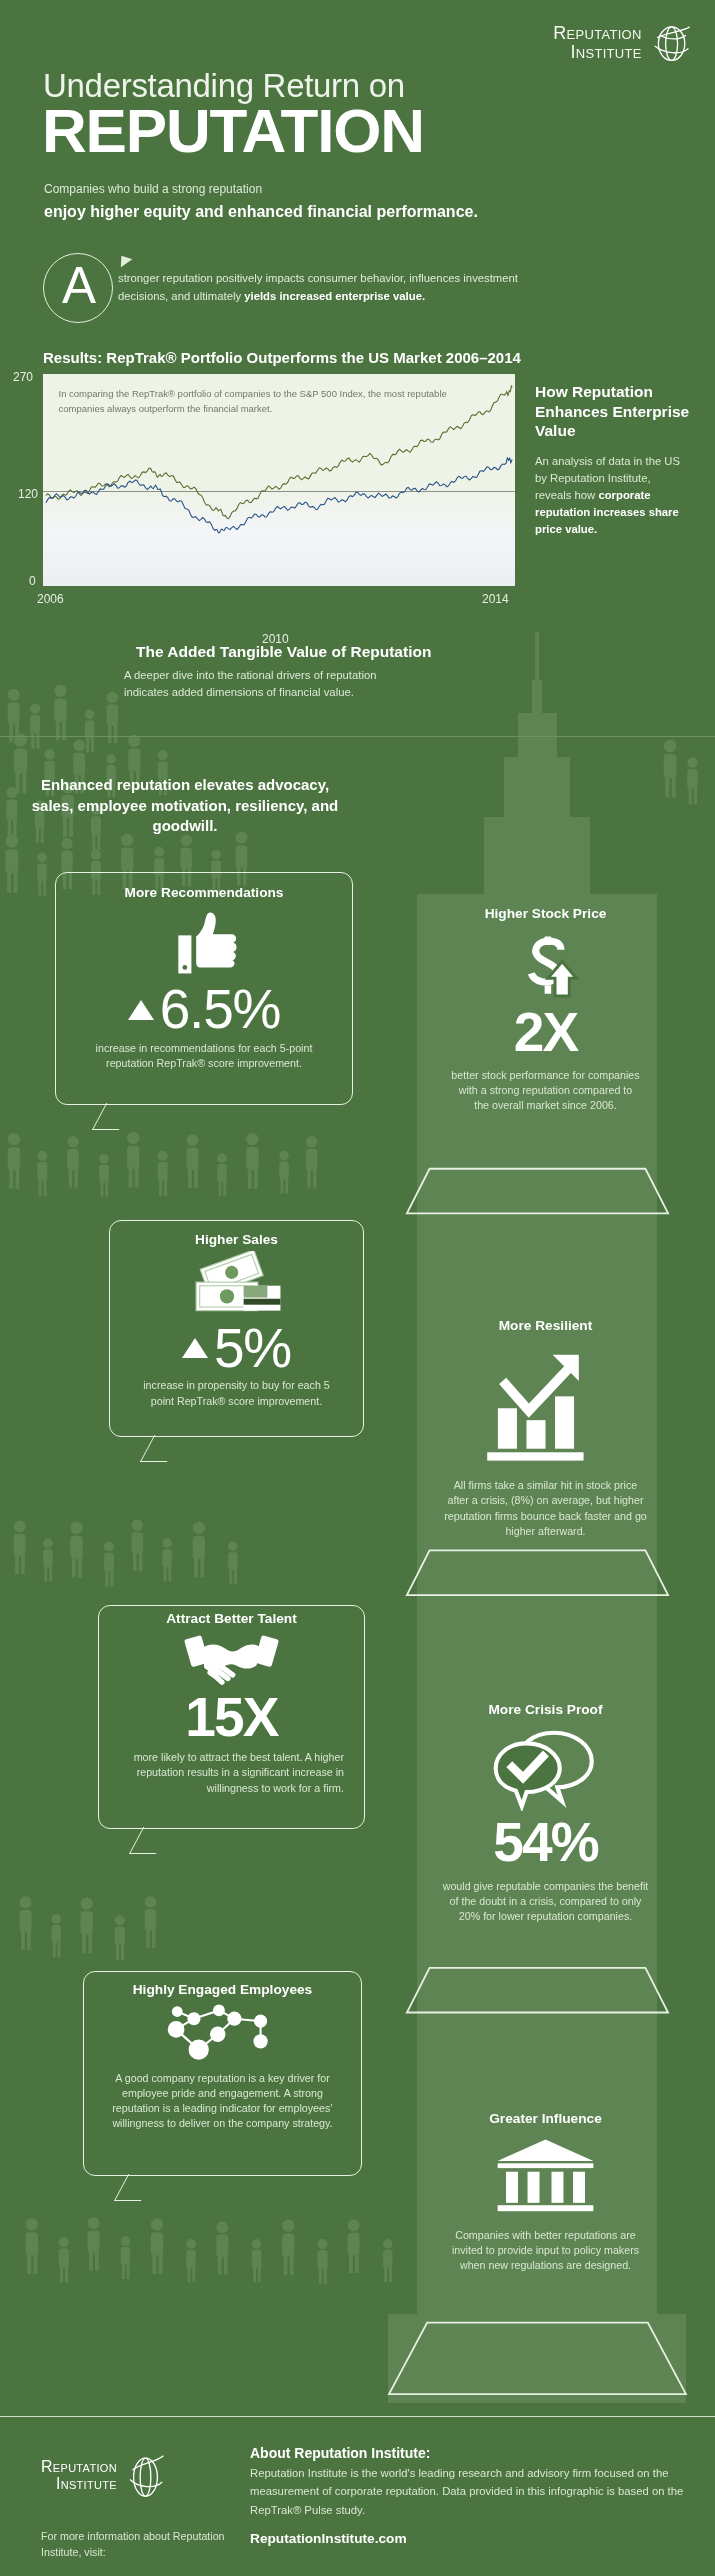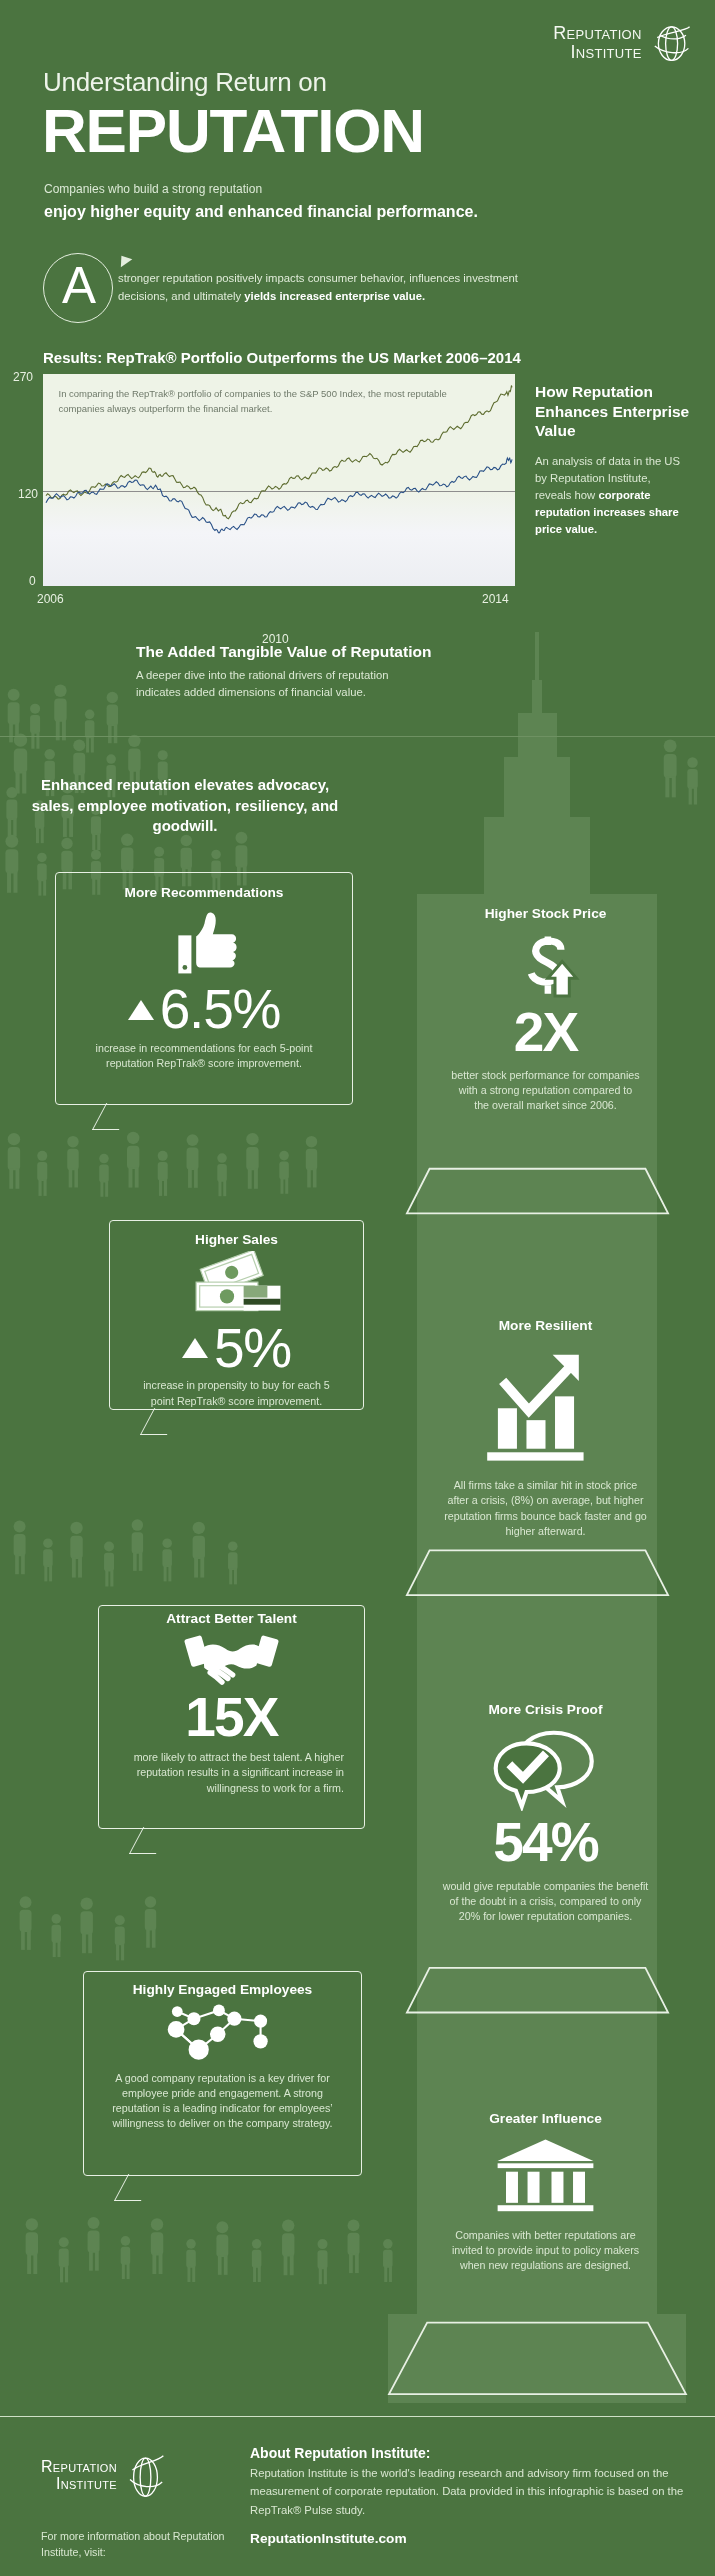--- a/index.html
+++ b/index.html
@@ -30,21 +30,21 @@
   .bldg-base { left: 388px; top: 2314px; width: 298px; height: 89px; background:#5d8452; }
 
   
   .logo-top { position:absolute; right: 24px; top: 21.5px; display:flex; align-items:center; gap:8.3px; }
   .logo-txt { text-align: right; color:#f4f8f1; line-height: 1.02; }
   .logo-l1 { font-size: 18px; font-weight: 400; letter-spacing: 0.3px; font-variant: small-caps; }
   .logo-l2 { font-size: 18px; font-weight: 400; letter-spacing: 0.3px; font-variant: small-caps; }
 
   .title-thin {
     position:absolute; left: 43px; top: 67px;
-    font-size: 26px; font-weight: 300; color: #eef4ea; letter-spacing: -0.3px;
+    font-size: 33px; font-weight: 300; color: #eef4ea; letter-spacing: -0.3px;
   }
   .title-bold {
     position:absolute; left: 42px; top: 100px;
     font-size: 62px; font-weight: 700; color: #ffffff; letter-spacing: -1.2px; line-height: 1;
   }
   .sub1 { position:absolute; left: 44px; top: 182px; font-size: 12px; font-weight: 300; color:#dce9d6; }
   .sub2 { position:absolute; left: 44px; top: 203px; font-size: 16px; font-weight: 700; color:#ffffff; }
 
   
   .circleA {
@@ -92,35 +92,35 @@
     font-size: 11.3px; font-weight: 300; color:#dbe8d3; line-height: 1.5;
   }
   .right-p b { color:#ffffff; font-weight: 700; }
 
   
   .atv-h {
     position:absolute; left: 136px; top: 643px;
     font-size: 15.5px; font-weight: 700; color:#ffffff;
   }
   .atv-p {
-    position:absolute; left: 136px; top: 667px; width: 256px;
+    position:absolute; left: 124px; top: 667px; width: 256px;
     font-size: 11.3px; font-weight: 300; color:#dbe8d3; line-height: 1.52;
   }
   .hr-line { position:absolute; left:0; top: 736px; width: 716px; height:0.6px; background:#6e9162; }
 
   .elev-h {
     position:absolute; left: 24px; top: 775px; width: 322px; text-align:center;
     font-size: 15px; font-weight: 700; color:#ffffff; line-height: 1.38;
   }
 
   
   .bubble {
     position:absolute;
     border: 1.8px solid #e8f0e4;
-    border-radius: 4px;
+    border-radius: 12px;
     text-align:center;
   }
   .bubble .tail {
     position:absolute; width: 27.4px; height: 27.4px;
     border-left: 1.8px solid #e8f0e4; border-bottom: 1.8px solid #e8f0e4;
     background: transparent;
     transform: skewX(-28deg);
   }
   .card-h { font-size: 13.7px; font-weight: 700; color:#ffffff; }
   .card-big { font-size: 55px; font-weight: 300; color:#ffffff; line-height: 0.96; letter-spacing:-1.2px; }
@@ -623,21 +623,21 @@
     <div class="panel-h">Higher Stock Price</div>
     <svg class="icon" width="69" height="67" viewBox="0 0 116 112" style="margin-top:13px">
       <path d="M62 4 L62 18 M62 86 L62 100" stroke="#ffffff" stroke-width="11" stroke-linecap="butt"></path>
       <path d="M84 26 C84 14 70 10 58 12 C42 15 36 30 48 40 C58 48 76 52 78 64 C80 76 66 82 52 80 C42 78 36 72 34 66" fill="none" stroke="#ffffff" stroke-width="12"></path>
       <path d="M86 46 L110 74 L98 74 L98 104 L74 104 L74 74 L62 74 Z" fill="#ffffff" stroke="#4b7440" stroke-width="5"></path>
     </svg>
     <div class="panel-big" style="margin-top: 3.6px;">2X</div>
     <div class="panel-p" style="margin: 8.3px 24px 0 24px;">better stock performance for companies with a strong reputation compared to the overall market since 2006.</div>
   </div>
 
-  <div class="bubble" style="left: 109px; top: 1220px; width: 255px; height: 190px;">
+  <div class="bubble" style="left: 109px; top: 1220px; width: 255px; height: 217px;">
     <div class="tail" style="left: 37px; bottom: -26px;"></div>
     <div class="card-h" style="margin-top: 10.7px;">Higher Sales</div>
     <svg class="icon" width="95" height="67" viewBox="0 0 160 112" style="margin-top:4.8px">
       <g transform="rotate(-20 70 48)">
         <rect x="28" y="14" width="96" height="46" fill="#ffffff" stroke="#b6cfae" stroke-width="2"></rect>
         <rect x="34" y="20" width="84" height="34" fill="none" stroke="#b6cfae" stroke-width="2"></rect>
         <circle cx="76" cy="37" r="11" fill="#6e9a5f"></circle>
       </g>
       <rect x="12" y="52" width="104" height="48" fill="#ffffff" stroke="#b6cfae" stroke-width="2"></rect>
       <rect x="18" y="58" width="92" height="36" fill="none" stroke="#b6cfae" stroke-width="2"></rect>

